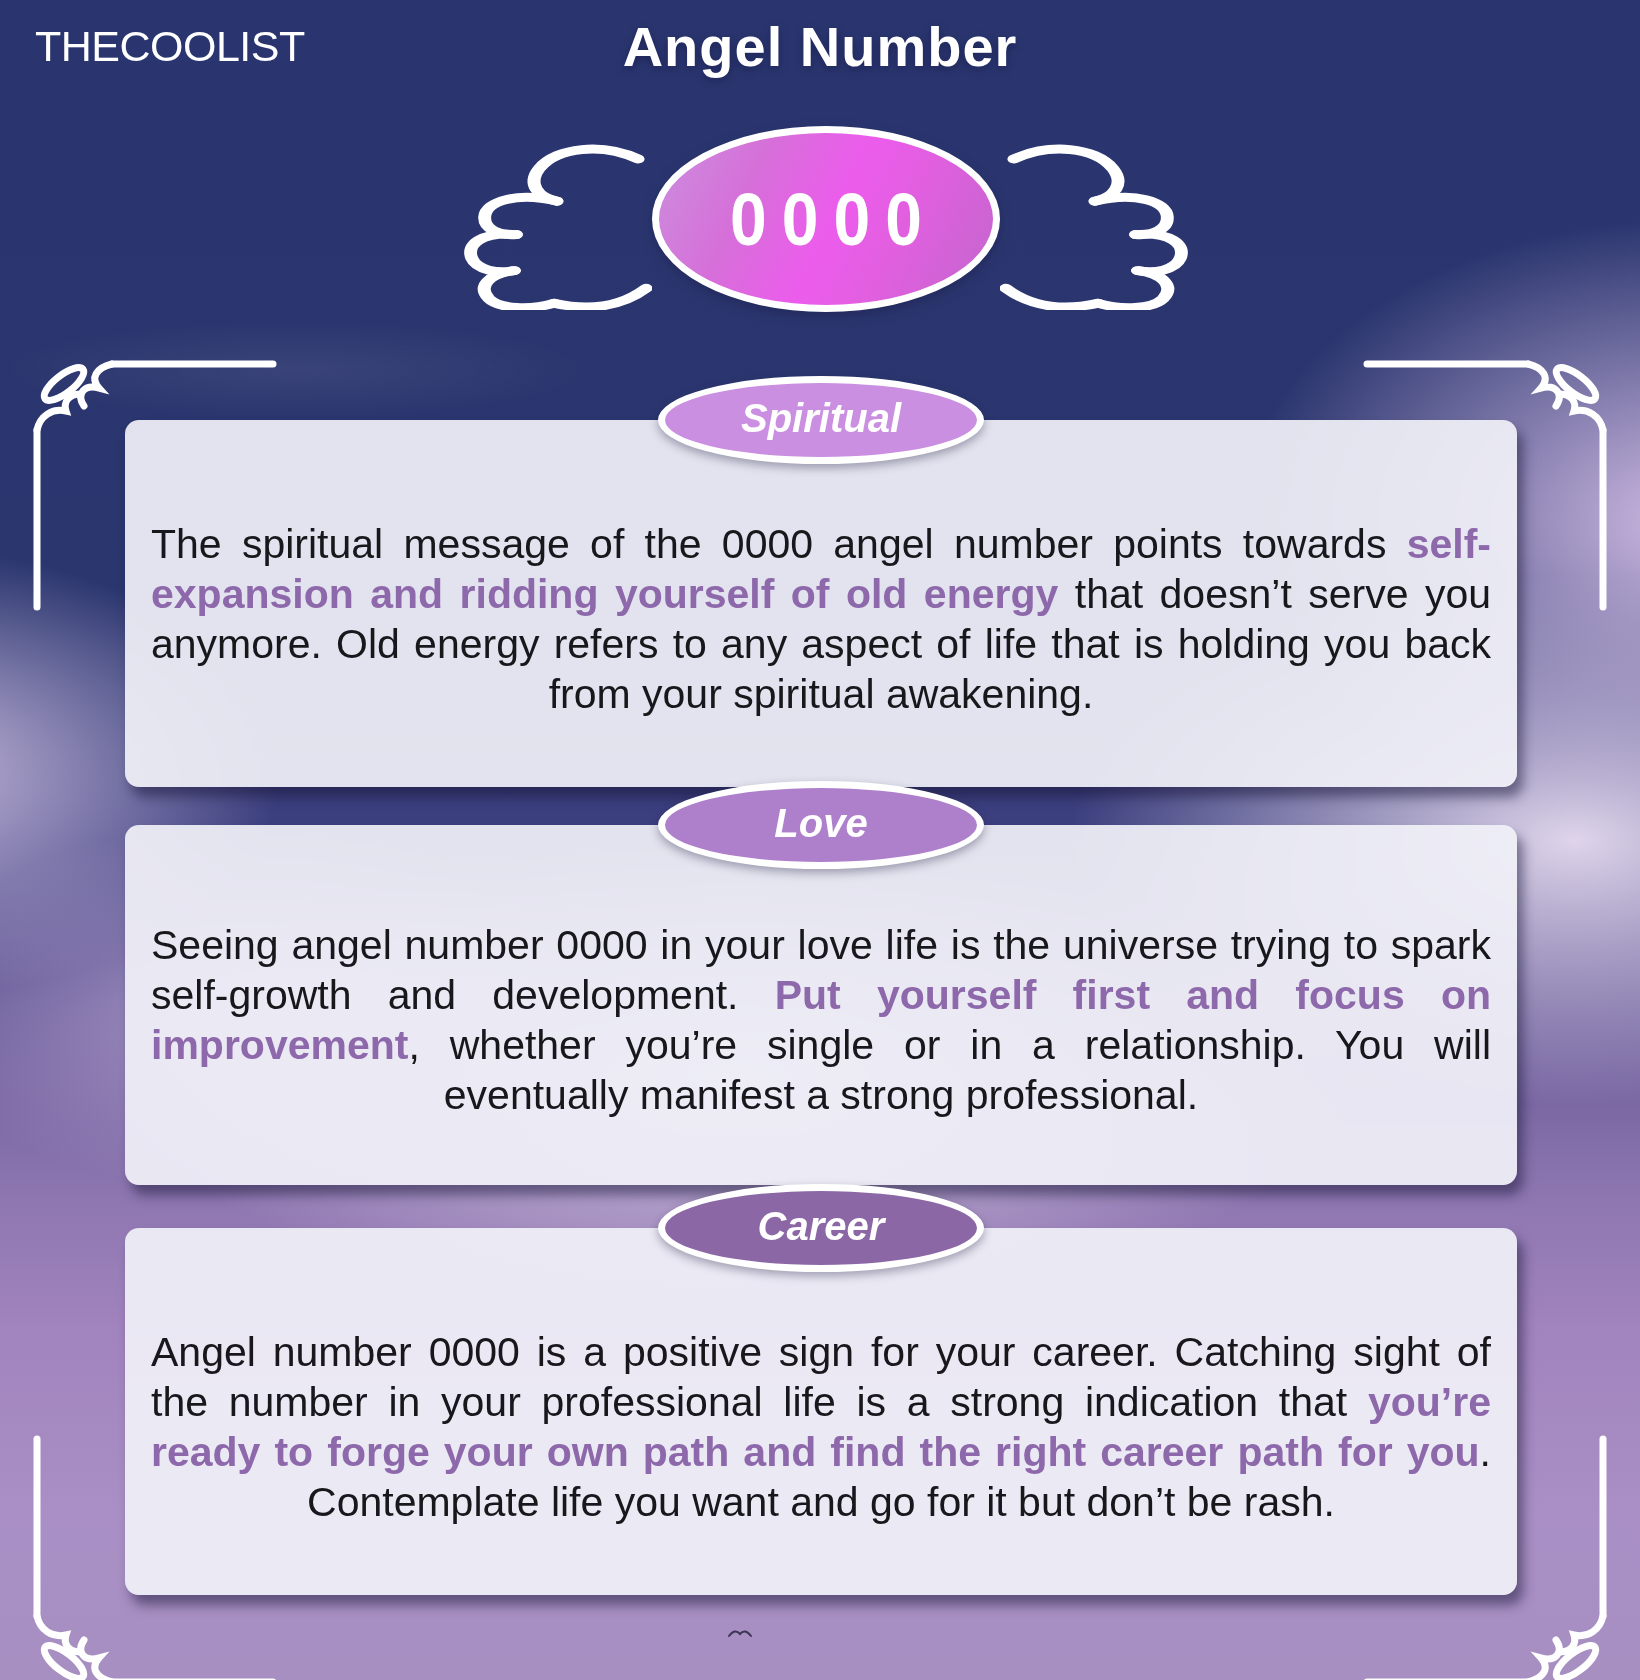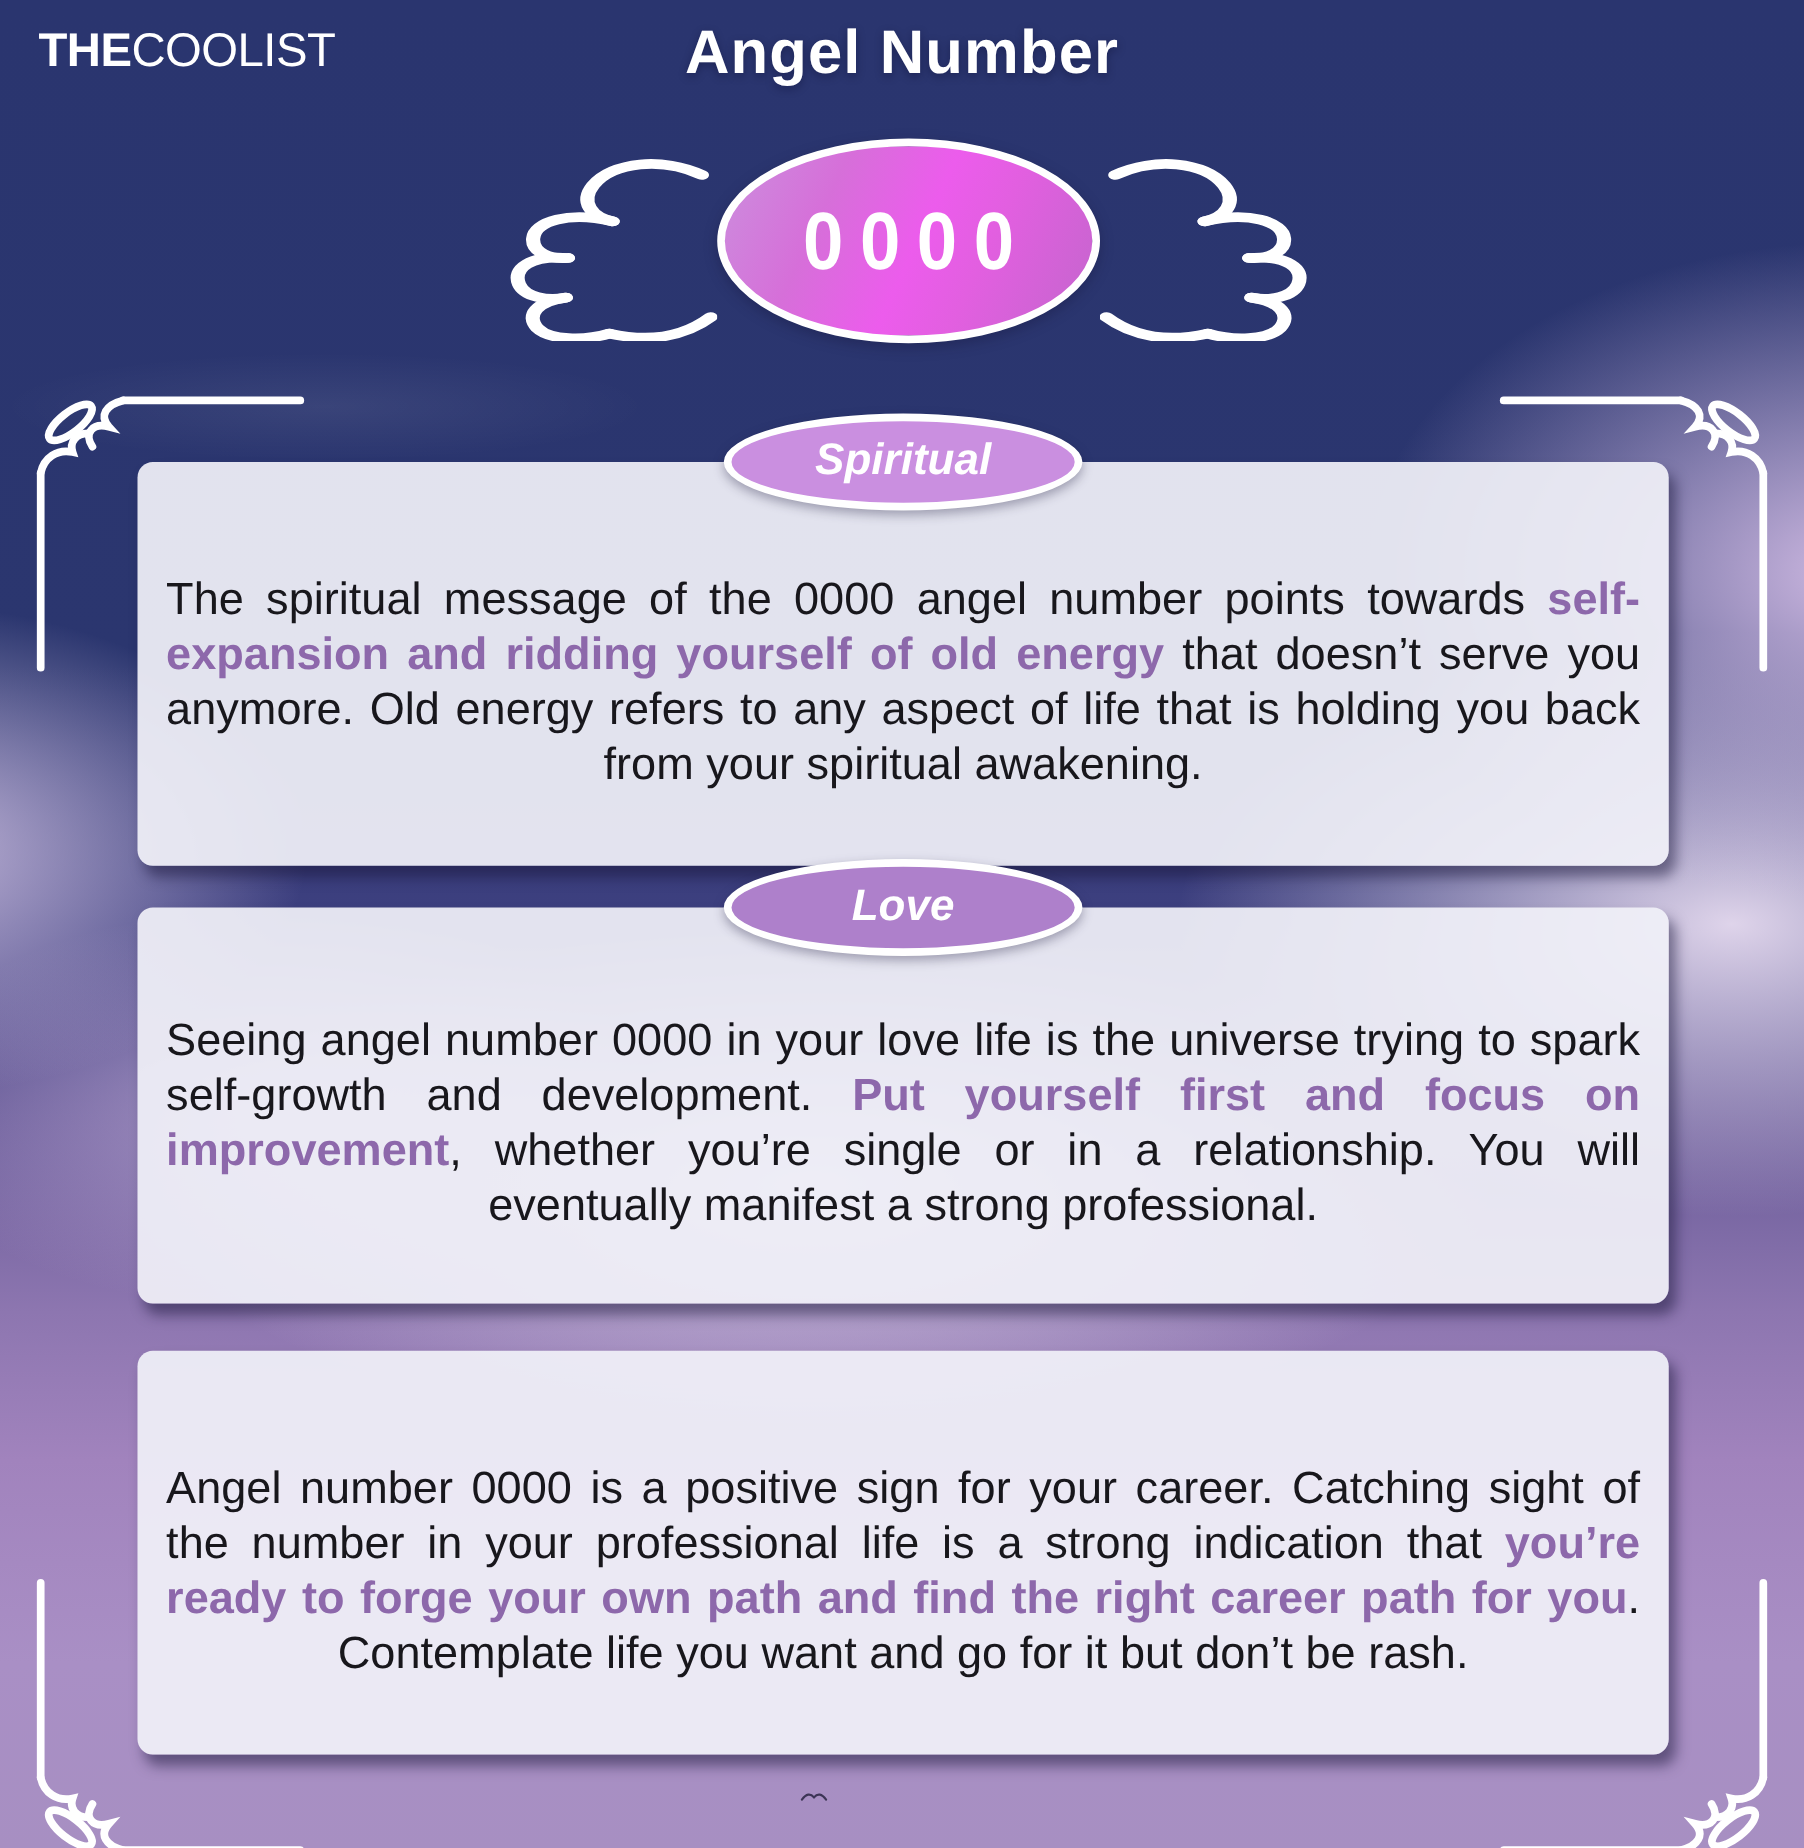--- a/index.html
+++ b/index.html
@@ -10,21 +10,21 @@
       radial-gradient(ellipse 640px 430px at 103% 31%, rgba(216,193,233,.95), rgba(216,193,233,0) 70%),
       radial-gradient(ellipse 720px 380px at 96% 50%, rgba(240,228,246,.9), rgba(240,228,246,0) 70%),
       radial-gradient(ellipse 540px 320px at -6% 46%, rgba(223,207,237,.85), rgba(223,207,237,0) 70%),
       radial-gradient(ellipse 860px 320px at 45% 64%, rgba(238,228,245,.75), rgba(238,228,245,0) 72%),
       radial-gradient(ellipse 500px 260px at 15% 60%, rgba(206,186,226,.6), rgba(206,186,226,0) 70%),
       radial-gradient(ellipse 420px 70px at 18% 22%, rgba(255,255,255,.07), rgba(255,255,255,0) 70%),
       linear-gradient(180deg,#2a356f 0%,#2b366f 36%,#3e4080 50%,#6a5c99 61%,#8d76b0 71%,#a183bd 79%,#a98fc5 90%,#a78fc2 100%);
   }
   
   .brand{position:absolute;top:22px;left:35px;color:#fff;font-size:43px;letter-spacing:-.5px;}
-  .brand .thin{font-weight:700;margin-top:17px;}
+  .brand .thin{font-weight:400;margin-top:17px;}
   .brand .bold{font-weight:400;}
   .title{position:absolute;top:14px;left:0;right:0;margin:0;text-align:center;
     color:#fff;font-size:56px;font-weight:800;letter-spacing:1px;
     text-shadow:0 3px 8px rgba(10,10,40,.35);}
   .winged{position:absolute;top:118px;left:0;right:0;height:210px;margin-left:12px;}
   .num-oval{position:absolute;left:50%;top:8px;transform:translateX(-50%);
     width:348px;height:186px;border:7px solid #fff;border-radius:50%;box-sizing:border-box;
     background:linear-gradient(115deg,#cd8add 4%,#d66fd9 28%,#ec5cec 52%,#e25fe0 68%,#c765cf 96%);
     display:flex;align-items:center;justify-content:center;
     filter:drop-shadow(0 4px 6px rgba(15,12,45,.3));}
@@ -132,20 +132,23 @@
   <section class="section sec-love">
     <div class="badge" style="background-color: rgb(174, 128, 203);">
       <span>Love</span>
     </div>
     <div class="panel">
       <p><span>Seeing angel number 0000 in your love life is the universe trying to spark self-growth and development. </span><strong style="color: rgb(141, 104, 171);">Put yourself first and focus on improvement</strong><span>, whether you’re single or in a relationship. You will eventually manifest a strong professional.</span></p>
     </div>
   </section>
 
   <section class="section sec-career">
+    <div class="badge" style="background-color: rgb(139, 103, 166);">
+      <span>Career</span>
+    </div>
     <div class="panel">
       <p><span>Angel number 0000 is a positive sign for your career. Catching sight of the number in your professional life is a strong indication that </span><strong style="color: rgb(141, 104, 171);">you’re ready to forge your own path and find the right career path for you</strong><span>. Contemplate life you want and go for it but don’t be rash.</span></p>
     </div>
   </section>
 
   <svg class="bird" viewBox="0 0 26 12" aria-hidden="true">
     <path d="M 2,9 Q 8,1 13,7 Q 18,1 24,9"></path>
   </svg>
 
 </div>

